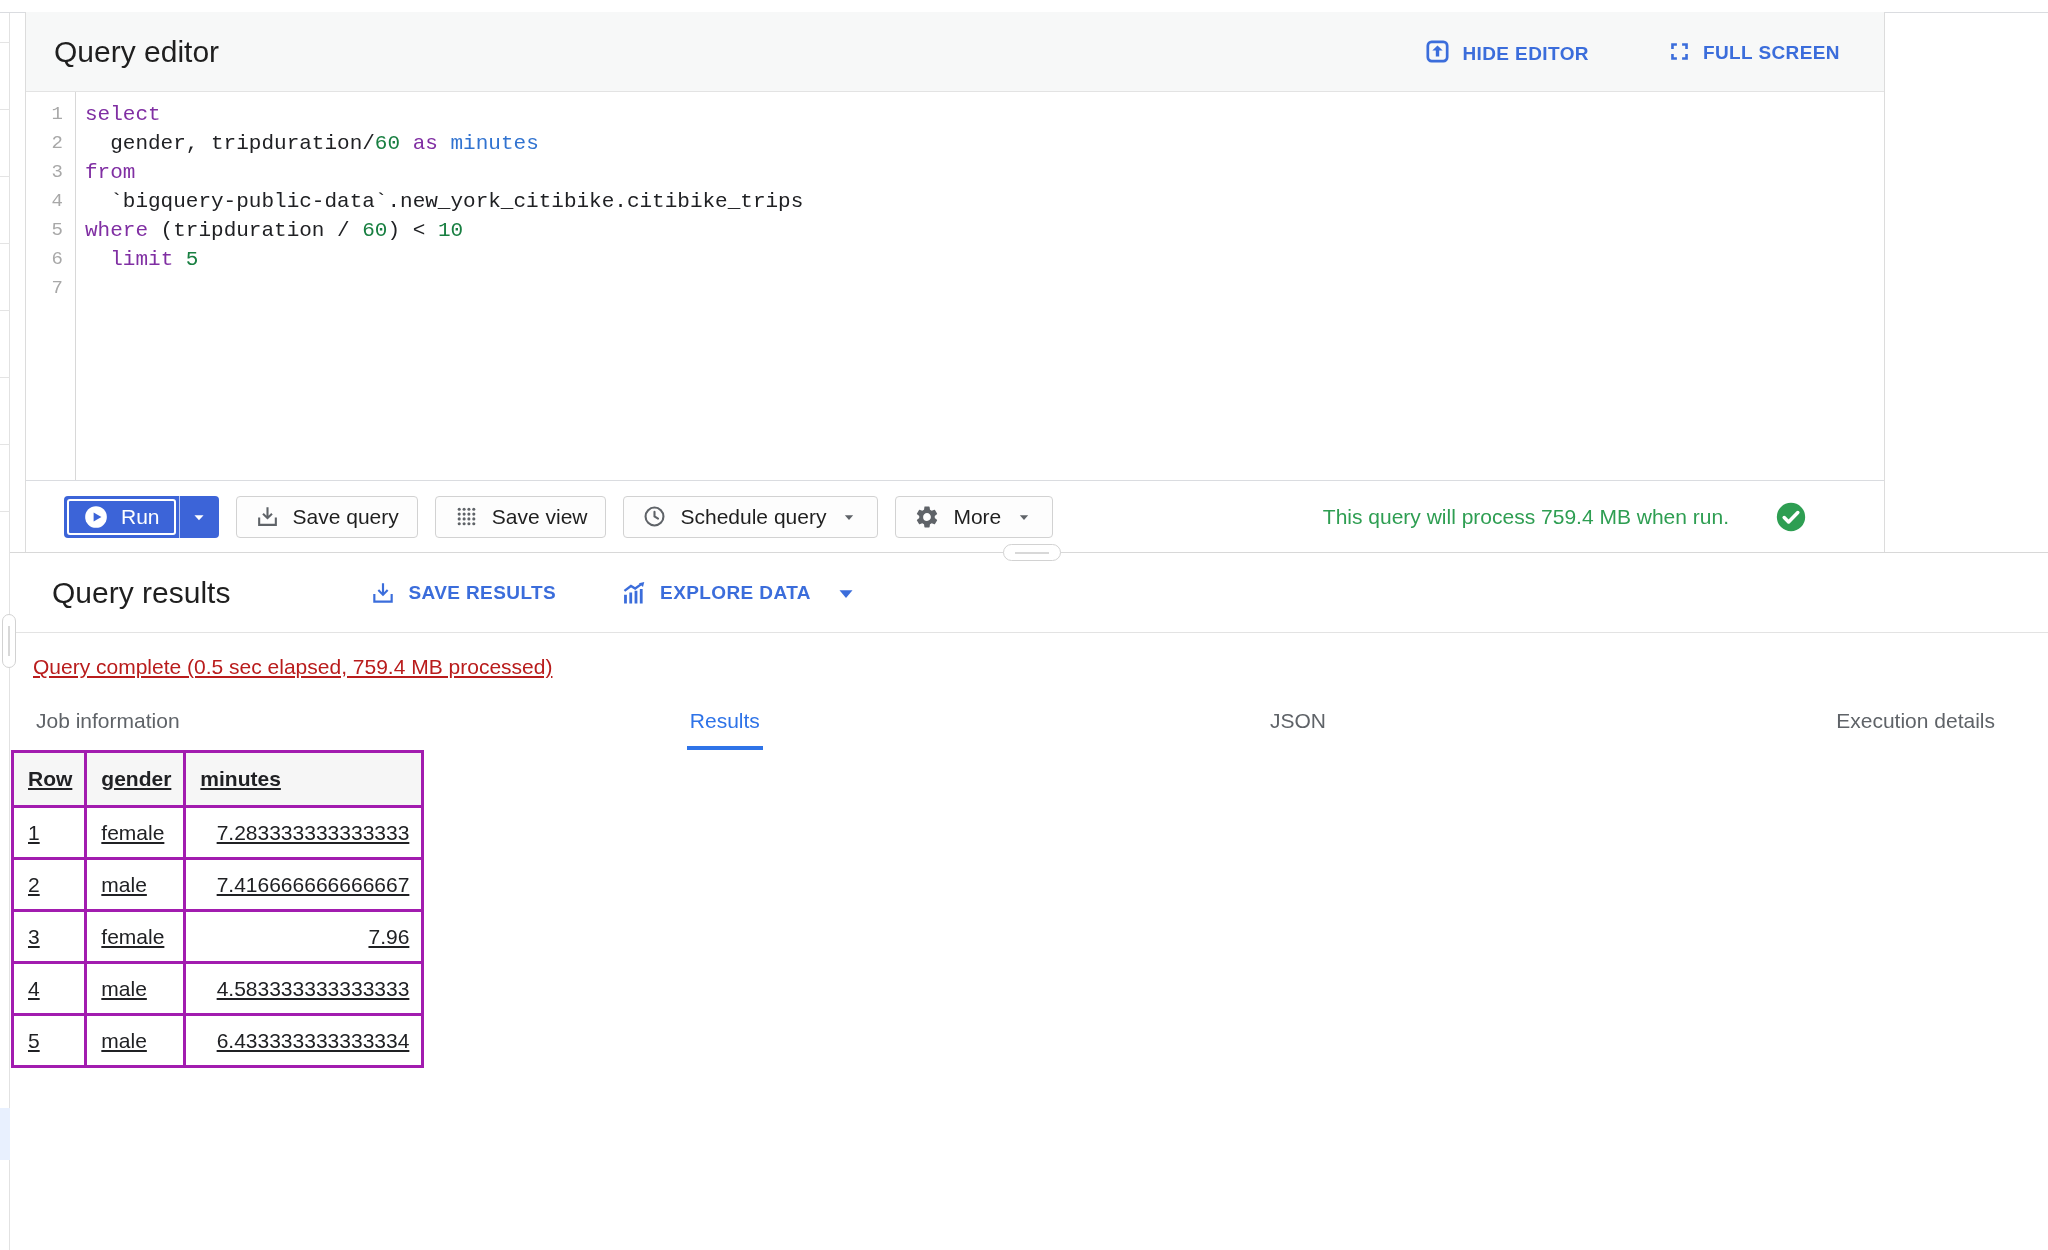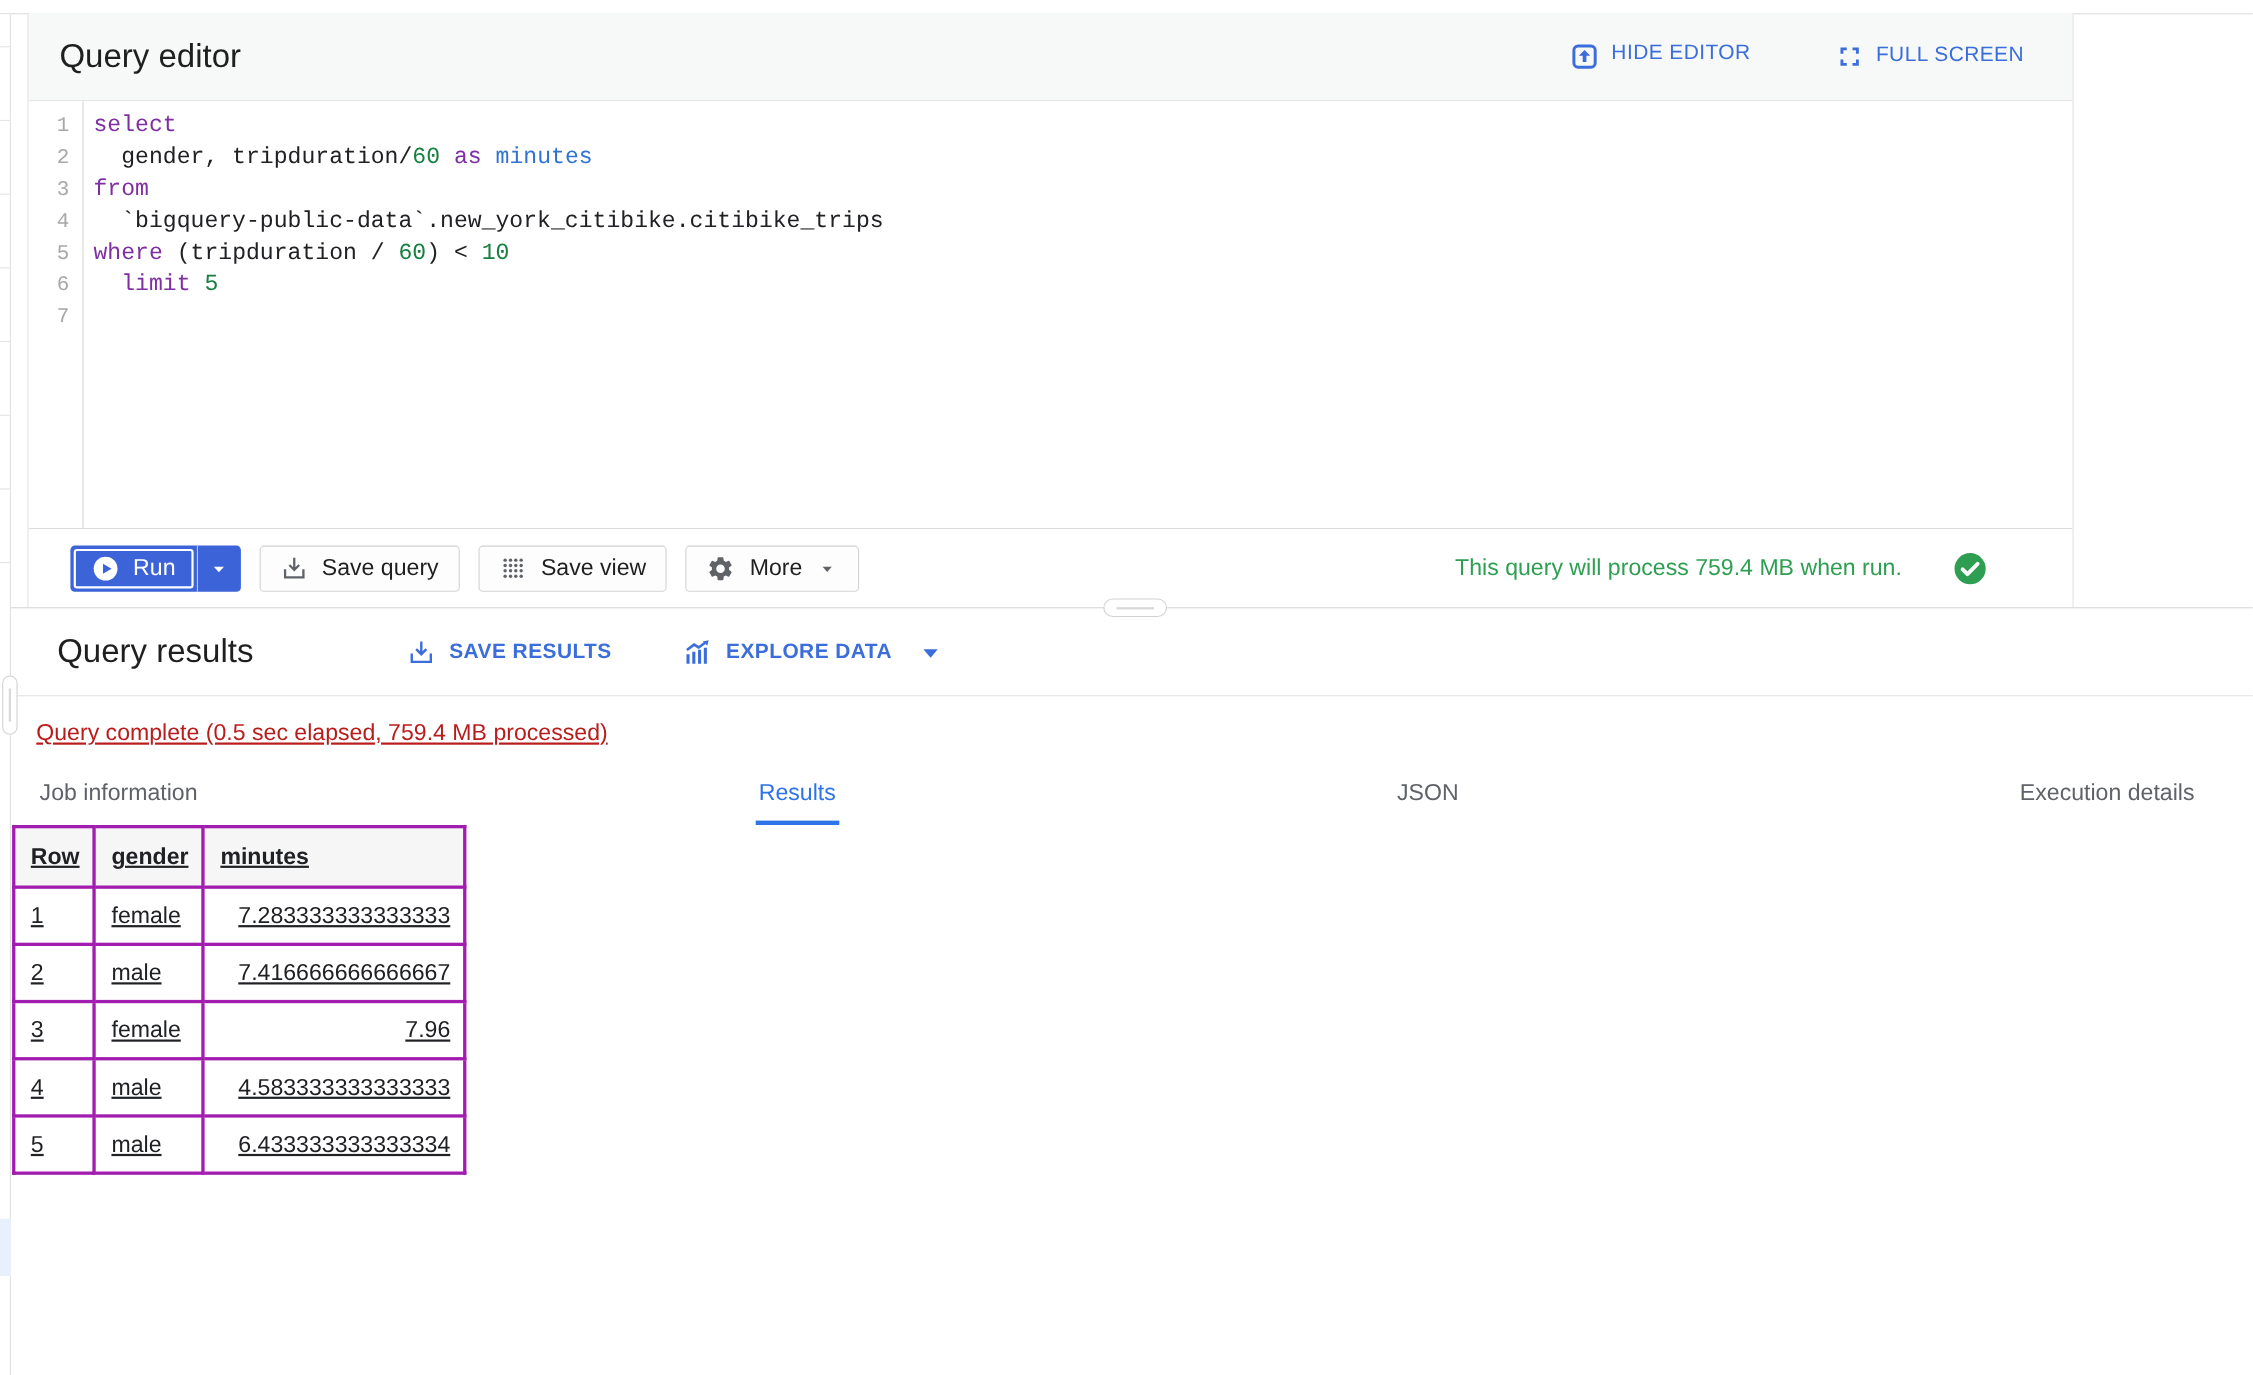--- a/index.html
+++ b/index.html
@@ -14,21 +14,21 @@
   .sliver-line { position:absolute; left:0; width:10px; height:1px; background:#e4e4e4; }
   .sliver-highlight { position:absolute; left:0; top:1095px; width:10px; height:52px; background:#e8f0fe; }
 
   
   .editor-panel { position:absolute; left:25px; top:12px; width:1860px; height:540px;
                   border-left:1px solid #dcdcdc; border-right:1px solid #dcdcdc; background:#fff; }
   .editor-header { height:80px; background:#f7f8f8; border-bottom:1px solid #e3e3e3;
                    display:flex; align-items:center; padding:0 44px 0 28px; }
   .editor-title { font-size:30px; color:#1f1f1f; }
   .flex-spacer { flex:1; }
-  .header-link { display:flex; align-items:flex-start; gap:11px; color:#3b6ddb; font-size:19px; font-weight:normal;
+  .header-link { display:flex; align-items:flex-end; gap:11px; color:#3b6ddb; font-size:19px; font-weight:bold;
                  letter-spacing:.4px; cursor:pointer; margin-left:78px; }
 
   .editor-body { height:388px; display:flex; background:#fff; }
   .gutter { width:50px; border-right:1px solid #d8d8d8; padding:8px 12px 0 0;
             font-family:"Liberation Mono", monospace; font-size:19px; line-height:29px;
             color:#a8a8a8; text-align:right; flex:none; }
   .code-area { padding:8px 0 0 9px; font-family:"Liberation Mono", monospace; font-size:21px;
                line-height:29px; color:#202124; flex:1; }
   .code-line { white-space:pre; height:29px; }
   .tok-kw  { color:#802fa3; }
@@ -200,20 +200,34 @@
             <circle cx="19" cy="14.3" r="1.5"></circle>
           <circle cx="5" cy="19" r="1.5"></circle>
             <circle cx="9.7" cy="19" r="1.5"></circle>
             <circle cx="14.3" cy="19" r="1.5"></circle>
             <circle cx="19" cy="19" r="1.5"></circle>
         </svg>
       </span>
       <span>Save view</span>
     </div>
 
+    <div class="tb-btn">
+      <span>
+        <svg width="25" height="25" viewBox="0 0 24 24">
+          <circle cx="12" cy="12" r="8.6" fill="none" stroke="#5f6368" stroke-width="2"></circle>
+          <path d="M12 7.4V12l3.4 2" fill="none" stroke="#5f6368" stroke-width="2" stroke-linecap="round"></path>
+        </svg>
+      </span>
+      <span>Schedule query</span>
+      <span>
+        <svg width="20" height="20" viewBox="0 0 24 24" fill="#5f6368">
+            <path d="M7 10l5 5.5 5-5.5z"></path>
+          </svg>
+      </span>
+    </div>
 
     <div class="tb-btn">
       <span>
         <svg width="26" height="26" viewBox="0 0 24 24" fill="#5f6368">
           <path d="M19.14 12.94c.04-.3.06-.61.06-.94s-.02-.64-.07-.94l2.03-1.58a.49.49 0 0 0 .12-.61l-1.92-3.32a.488.488 0 0 0-.59-.22l-2.39.96a7.03 7.03 0 0 0-1.62-.94l-.36-2.54a.484.484 0 0 0-.48-.41h-3.84c-.24 0-.43.17-.47.41l-.36 2.54c-.59.24-1.13.57-1.62.94l-2.39-.96a.484.484 0 0 0-.59.22L2.74 8.87c-.12.21-.08.47.12.61l2.03 1.58c-.05.3-.09.63-.09.94s.02.64.07.94l-2.03 1.58a.49.49 0 0 0-.12.61l1.92 3.32c.12.22.37.29.59.22l2.39-.96c.5.38 1.03.7 1.62.94l.36 2.54c.05.24.24.41.48.41h3.84c.24 0 .44-.17.47-.41l.36-2.54c.59-.24 1.13-.56 1.62-.94l2.39.96c.22.08.47 0 .59-.22l1.92-3.32c.12-.22.07-.47-.12-.61l-2.01-1.58zM12 15.6A3.6 3.6 0 0 1 8.4 12c0-1.98 1.62-3.6 3.6-3.6s3.6 1.62 3.6 3.6-1.62 3.6-3.6 3.6z"></path>
         </svg>
       </span>
       <span>More</span>
       <span>
         <svg width="20" height="20" viewBox="0 0 24 24" fill="#5f6368">

